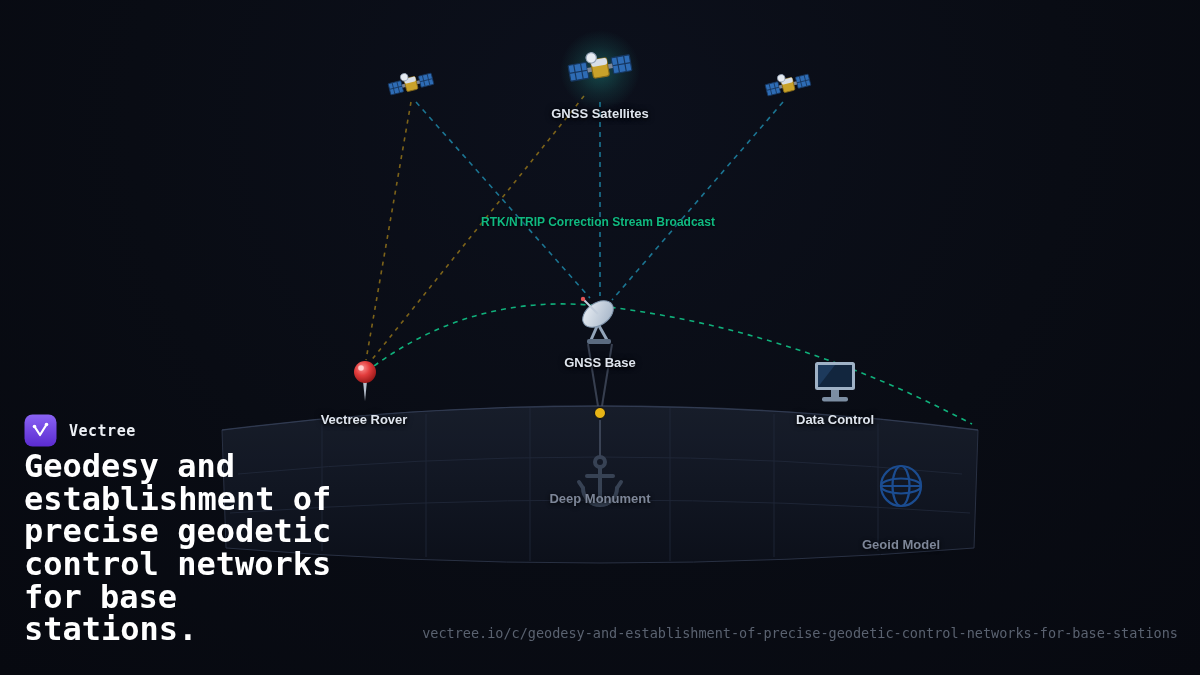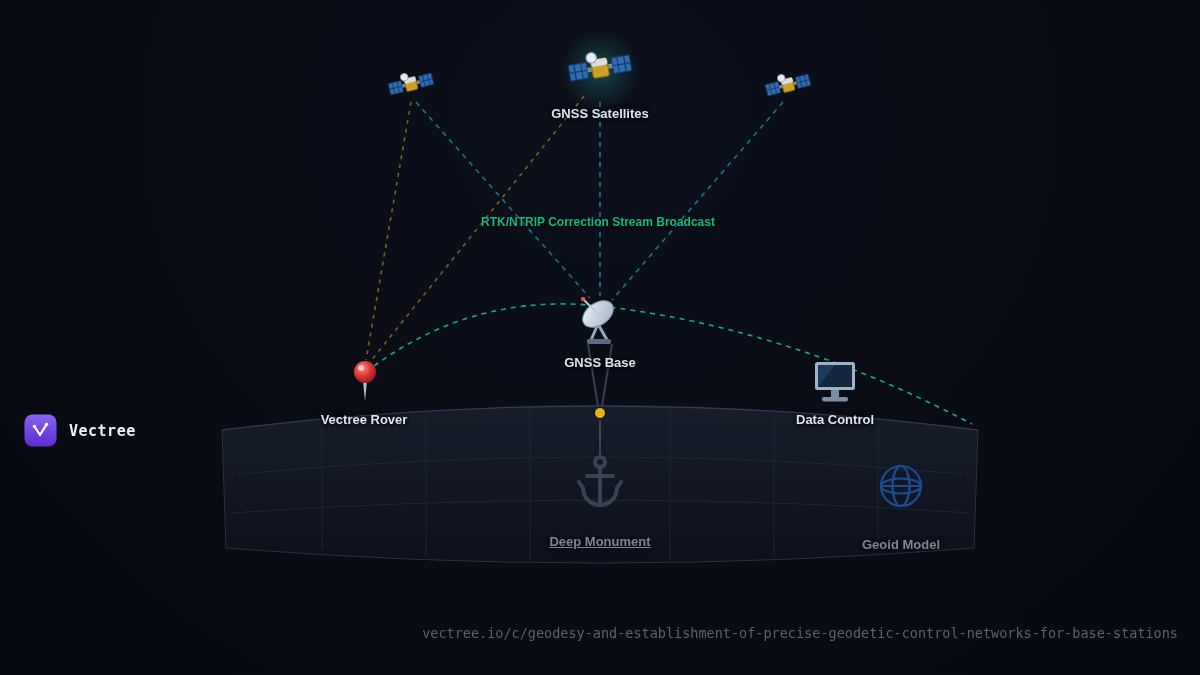--- a/index.html
+++ b/index.html
@@ -142,35 +142,36 @@
       <ellipse cx="0" cy="0" rx="20" ry="7.5"></ellipse>
       <line x1="-20" y1="0" x2="20" y2="0"></line>
     </g>
   </svg>
 
   <div class="node-label" style="left:600px;top:106px;">GNSS Satellites</div>
   <div class="stream-label" style="left:598px;top:215px;">RTK/NTRIP Correction Stream Broadcast</div>
   <div class="node-label" style="left:600px;top:355px;">GNSS Base</div>
   <div class="node-label" style="left:364px;top:412px;">Vectree Rover</div>
   <div class="node-label" style="left:835px;top:412px;">Data Control</div>
-  <div class="node-label dim" style="left:600px;top:534px;text-decoration:underline;">Deep Monument</div>
+  <div class="node-label dim" style="left:600px;top:491px;">Deep Monument</div>
   <div class="node-label dim" style="left:901px;top:537px;">Geoid Model</div>
 
   <div class="brand">
     <svg width="33" height="33" viewBox="0 0 33 33">
       <rect x="0.5" y="0.5" width="32" height="32" rx="8" fill="url(#logoGrad2)"></rect>
       <defs>
         <linearGradient id="logoGrad2" x1="0" y1="0" x2="0" y2="1">
           <stop offset="0%" stop-color="#8a63f4"></stop>
           <stop offset="100%" stop-color="#5b2bd0"></stop>
         </linearGradient>
       </defs>
       <path d="M10.5 12.5 L16 21 L22.5 10.5" stroke="#ffffff" stroke-width="2.2" fill="none" stroke-linecap="round" stroke-linejoin="round"></path>
       <circle cx="10.5" cy="12.5" r="1.8" fill="#ffffff"></circle>
       <circle cx="22.5" cy="10.5" r="1.8" fill="#ffffff"></circle>
     </svg>
     <div class="brand-name">Vectree</div>
   </div>
 
+  <div class="headline">Geodesy and establishment of precise geodetic control networks for base stations.</div>
 
   <div class="footer-url">vectree.io/c/geodesy-and-establishment-of-precise-geodetic-control-networks-for-base-stations</div>
 
 </div>
 
 </body></html>

